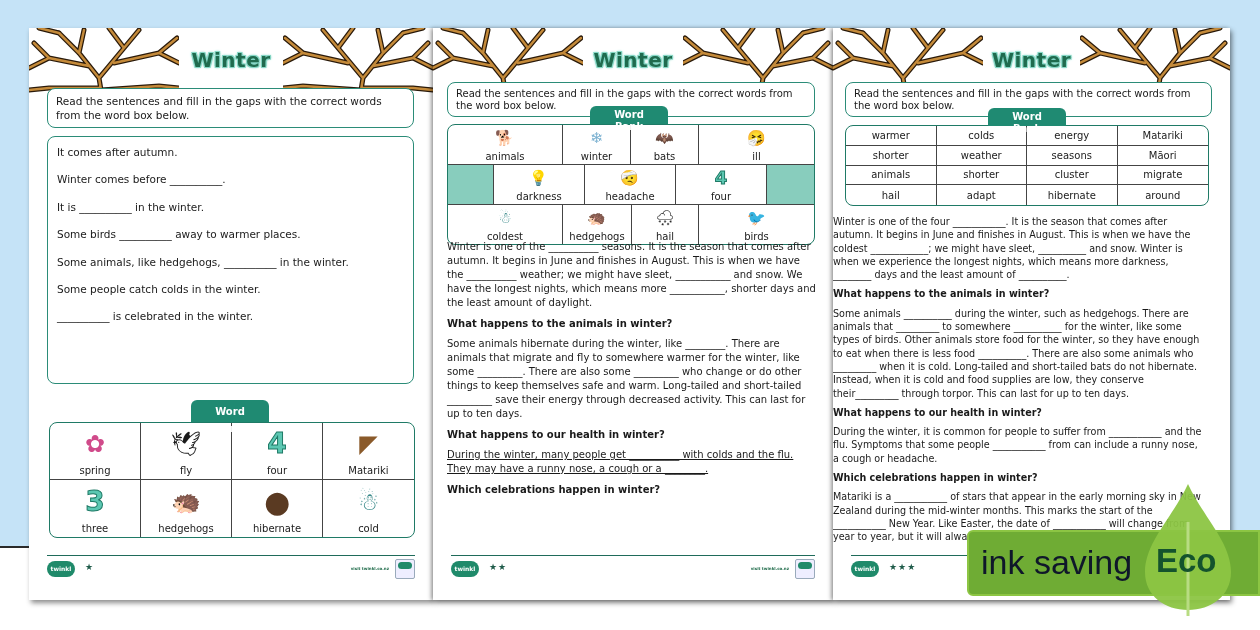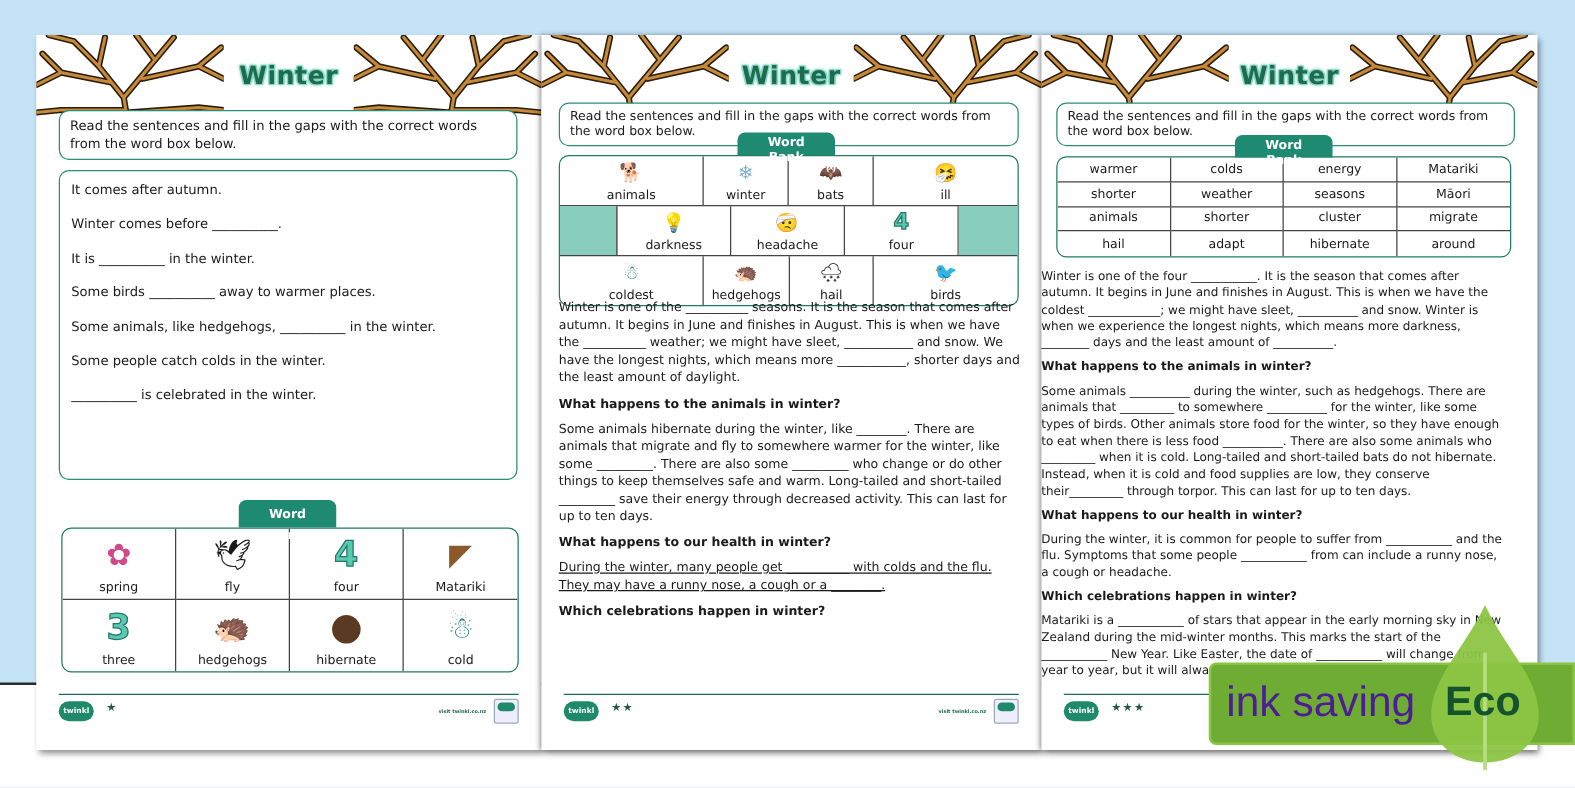--- a/index.html
+++ b/index.html
@@ -112,21 +112,21 @@
   .badge::before { content: ""; position: absolute; left: 2px; top: 2px; width: 14px; height: 7px; border-radius: 4px; background: #1f8a6a; }
 
   
   .eco {
     position: absolute; left: 967px; top: 530px; width: 293px; height: 66px;
     background: #6fac34; border-radius: 6px 0 0 6px;
     border: 2px solid #8cc543;
   }
   .eco-text {
     position: absolute; left: 12px; top: 10px; font-family: "Liberation Sans", sans-serif;
-    font-size: 34px; color: #4c1d95; line-height: 40px;
+    font-size: 34px; color: #0f172a; line-height: 40px;
   }
   .drop {
     position: absolute; left: 1143px; top: 482px; width: 90px; height: 134px;
   }
   .eco-label {
     position: absolute; left: 1156px; top: 538px; font-family: "Liberation Sans", sans-serif;
     font-weight: bold; font-size: 33px; color: #14532d; line-height: 46px;
   }
 </style>
 </head>

